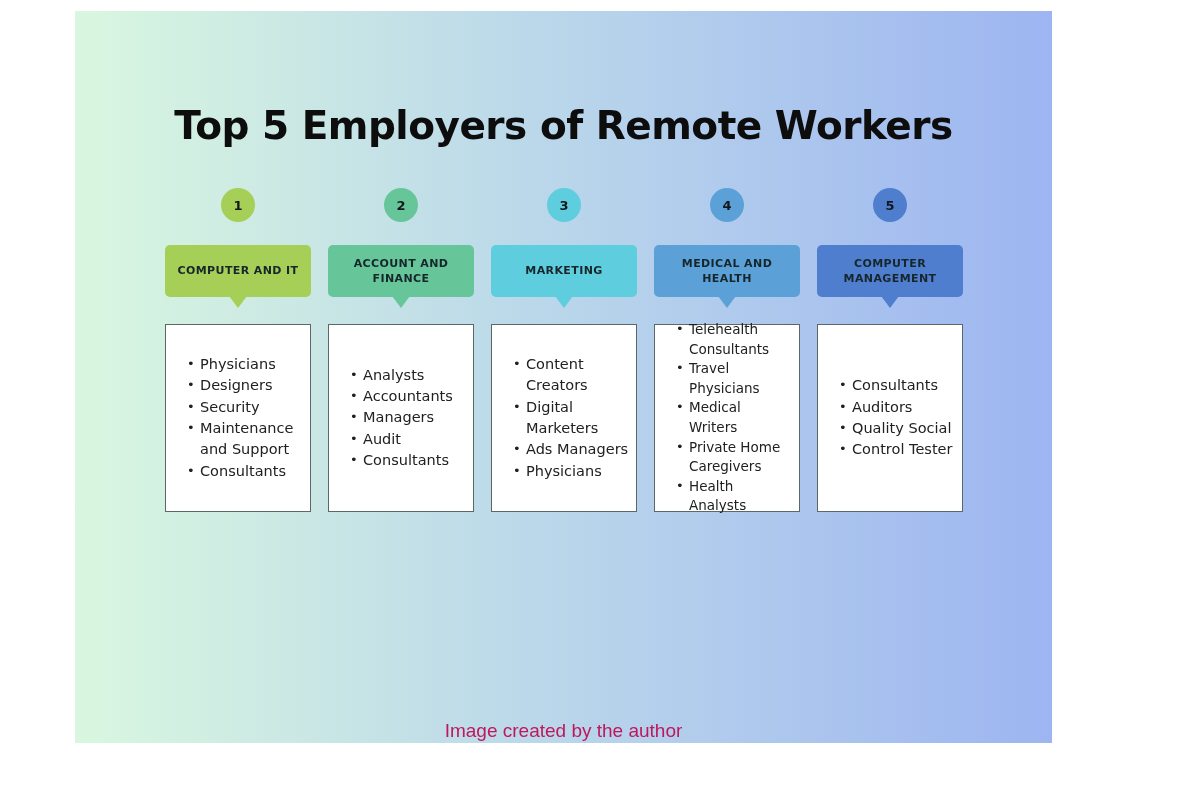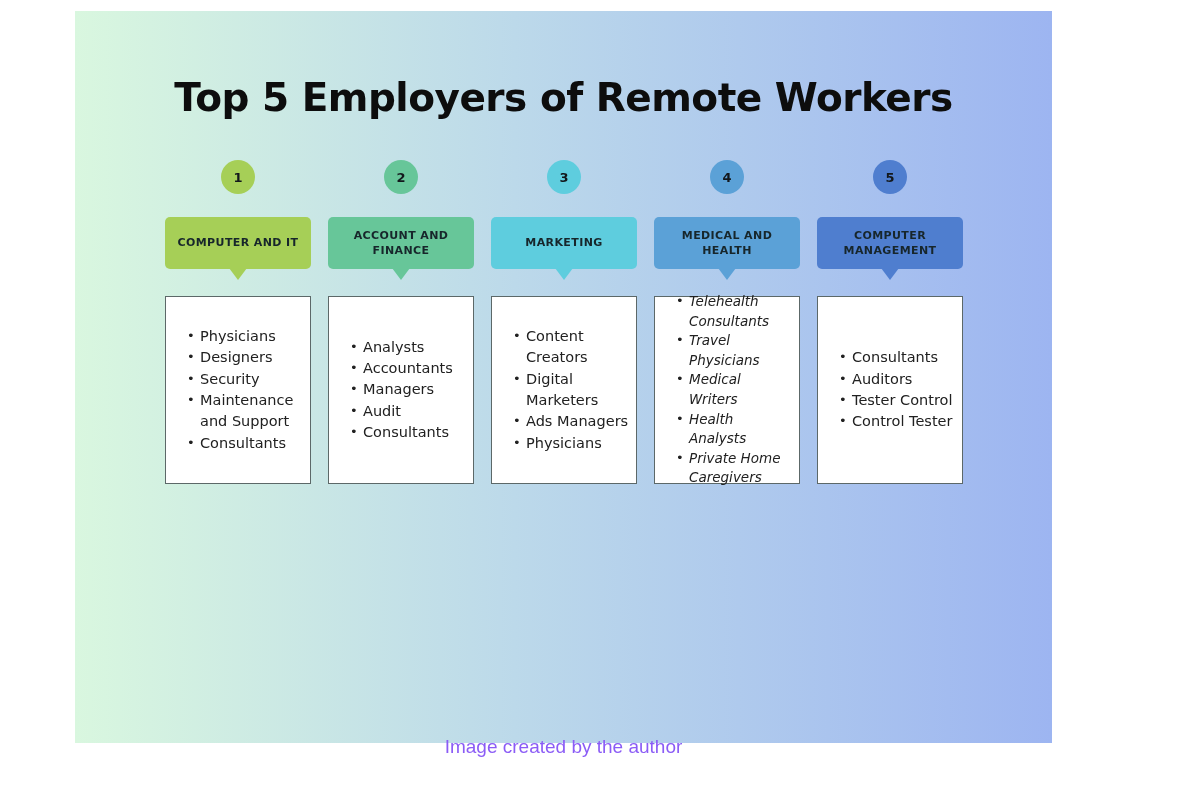--- a/index.html
+++ b/index.html
@@ -4,21 +4,21 @@
 <style>
   * { margin: 0; padding: 0; box-sizing: border-box; }
   html, body { width: 1200px; height: 794px; background: #ffffff; overflow: hidden;
                font-family: "DejaVu Sans", sans-serif; }
 
   .stage { position: relative; width: 1200px; height: 794px; }
 
   .infographic {
     position: absolute; left: 75px; top: 11px; width: 977px; height: 732px;
     background: linear-gradient(90deg, #d9f7df 0%, #bcd9ea 45%, #9db5f1 100%);
-    padding-top: 64px;
+    padding-top: 92px;
   }
 
   .title {
     text-align: center;
     font-size: 39px;
     font-weight: 800;
     letter-spacing: -0.5px;
     color: #0d0d0d;
   }
 
@@ -72,29 +72,29 @@
     font-size: 14.5px;
     line-height: 1.47;
     color: #212121;
   }
   .card li { position: relative; padding-left: 14px; }
   .card li::before {
     content: "•";
     position: absolute; left: 1px; top: 0;
     font-size: 13px;
   }
-  .column:nth-child(4) .card ul { font-size: 13.5px; line-height: 1.45; font-style: italic; }
+  .column:nth-child(4) .card ul { font-size: 13.5px; line-height: 1.45; }
 
   .caption {
     position: absolute;
-    left: 75px; width: 977px; top: 736px;
+    left: 75px; width: 977px; top: 720px;
     text-align: center;
     font-family: "Liberation Sans", sans-serif;
     font-size: 19px;
-    color: #8b5cf6;
+    color: #be185d;
   }
 </style>
 </head>
 <body>
 
 <div class="stage">
 
   <div class="infographic">
 
     <div class="title">Top 5 Employers of Remote Workers</div>
@@ -143,34 +143,34 @@
       </div>
 
       <div class="column">
         <div class="circle" style="--c: #5ba1d7;">4</div>
         <div class="tag" style="--c: #5ba1d7;">MEDICAL AND HEALTH</div>
         <div class="card">
           <ul>
               <li>Telehealth Consultants</li>
               <li>Travel Physicians</li>
               <li>Medical Writers</li>
+              <li>Private Home Caregivers</li>
               <li>Health Analysts</li>
-              <li>Private Home Caregivers</li>
             </ul>
         </div>
       </div>
 
       <div class="column">
         <div class="circle" style="--c: #4f7ecf;">5</div>
         <div class="tag" style="--c: #4f7ecf;">COMPUTER MANAGEMENT</div>
         <div class="card">
           <ul>
               <li>Consultants</li>
               <li>Auditors</li>
-              <li>Tester Control</li>
+              <li>Quality Social</li>
               <li>Control Tester</li>
             </ul>
         </div>
       </div>
 
     </div>
   </div>
 
   <div class="caption">Image created by the author</div>
 

